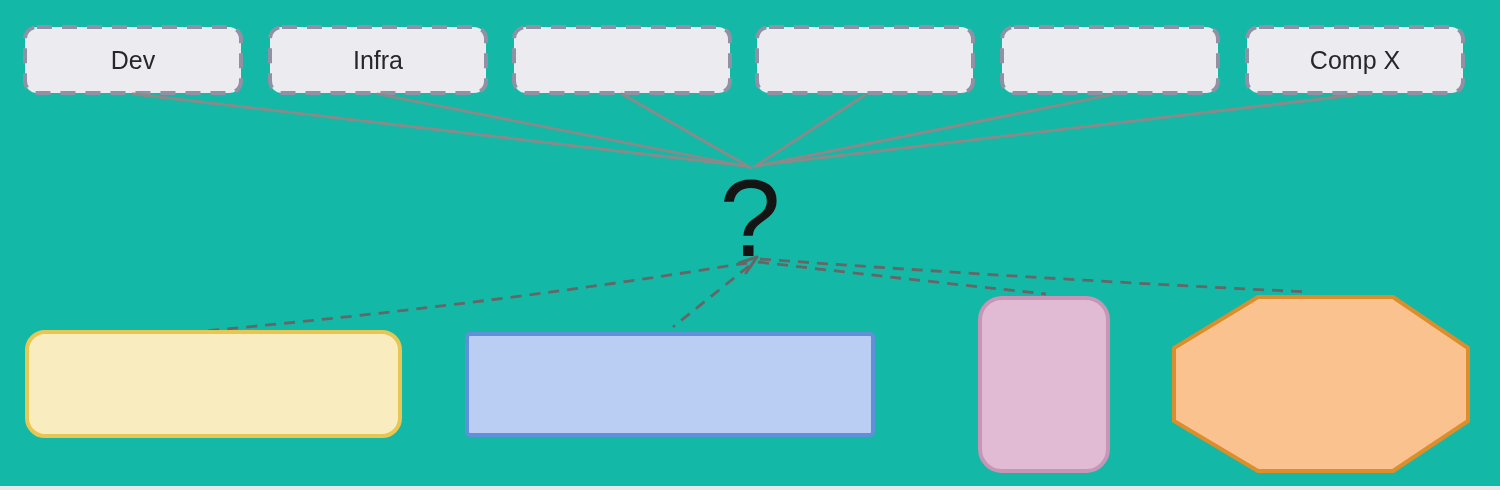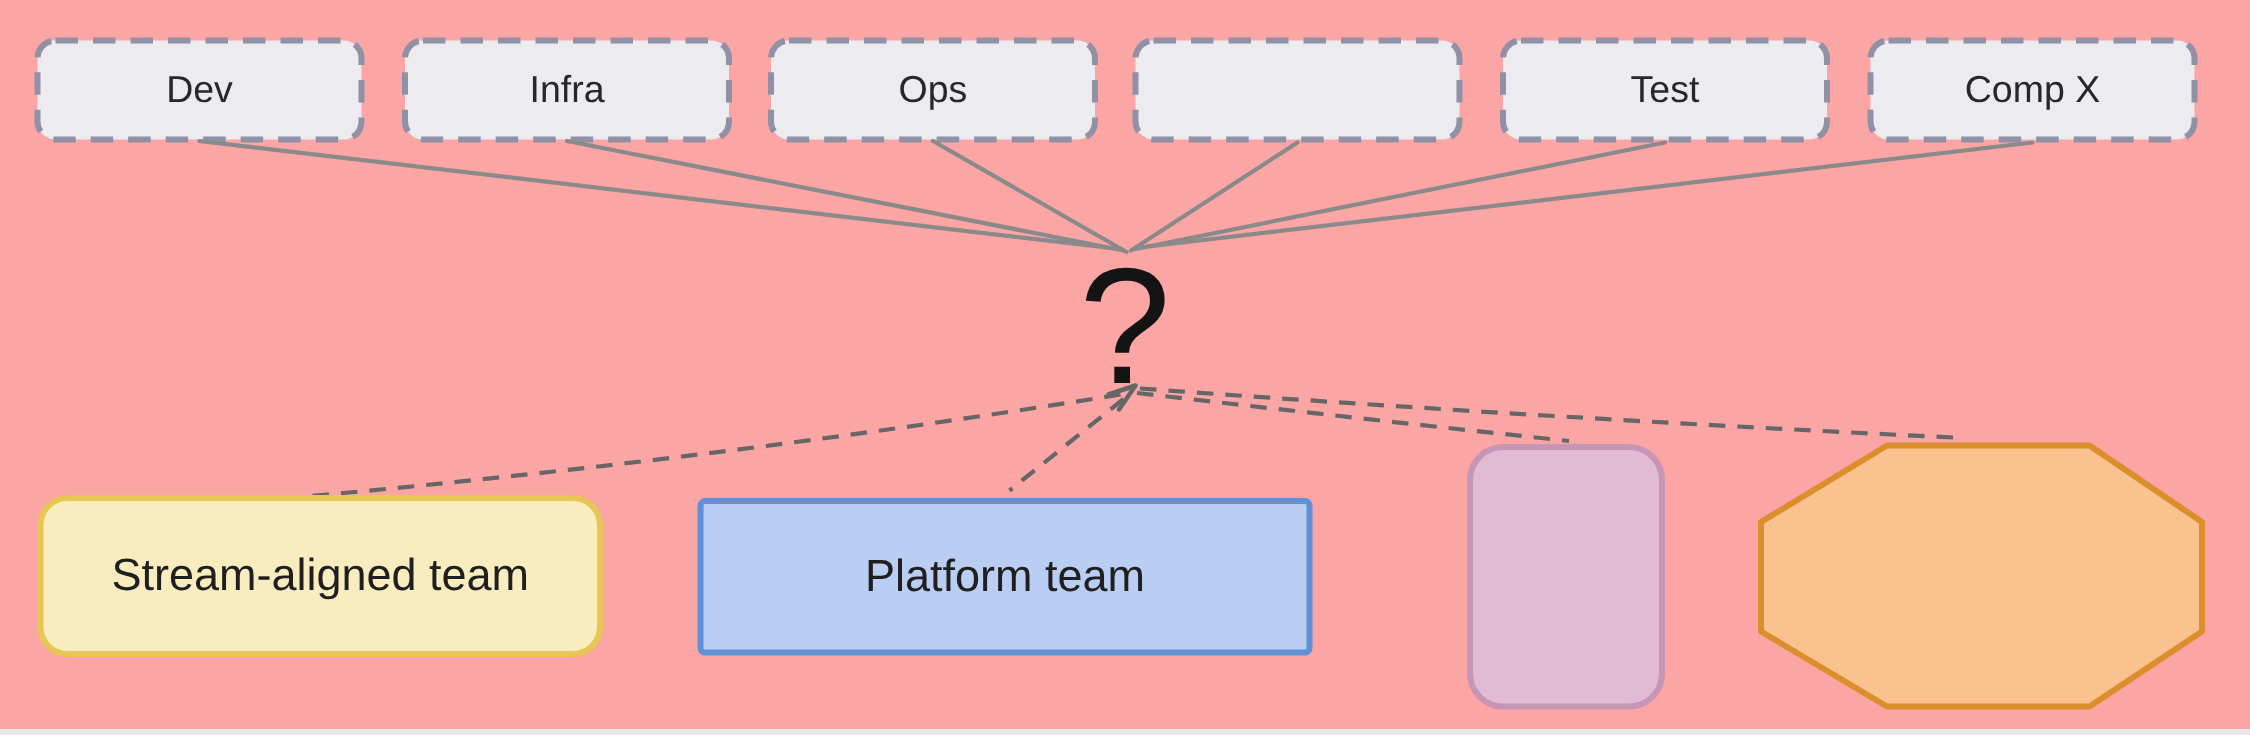--- a/index.html
+++ b/index.html
@@ -5,21 +5,21 @@
   html, body {
     margin: 0;
     padding: 0;
     background: #ffffff;
     font-family: "Liberation Sans", "DejaVu Sans", sans-serif;
   }
   .canvas {
     position: relative;
     width: 1500px;
     height: 490px;
-    background: #fca5a5;
+    background: #14b8a6;
     overflow: hidden;
   }
   .layer-svg {
     position: absolute;
     left: 0;
     top: 0;
   }
   .label {
     position: absolute;
     display: flex;
@@ -107,24 +107,20 @@
     <path d="M739 263 L757 257 L746 273" fill="none" stroke="#666666" stroke-width="3" stroke-linecap="round" stroke-linejoin="round"></path>
 
     <rect x="27" y="332" width="373" height="104" rx="18" fill="#f9edbf" stroke="#e8c654" stroke-width="4"></rect>
     <rect x="467" y="334" width="406" height="101" rx="3" fill="#bacdf2" stroke="#6090d8" stroke-width="4"></rect>
     <rect x="980" y="298" width="128" height="173" rx="22" fill="#e1bbd3" stroke="#c795b5" stroke-width="4"></rect>
     <polygon points="1258,297 1393,297 1468,348 1468,421 1393,471 1258,471 1174,421 1174,348" fill="#f9c28e" stroke="#db8e2b" stroke-width="4" stroke-linejoin="round"></polygon>
   </svg>
 
   <div class="label silo-label" style="left:25px">Dev</div>
   <div class="label silo-label" style="left:270px">Infra</div>
-  <div class="label silo-label" style="left:514px">Ops</div>
-  <div class="label silo-label" style="left:1002px">Test</div>
   <div class="label silo-label" style="left:1247px">Comp X</div>
 
   <div class="label question-label">?</div>
 
-  <div class="label team-label" style="left:27px; top:332px; width:373px; height:104px">Stream-aligned team</div>
-  <div class="label team-label" style="left:467px; top:334px; width:406px; height:101px">Platform team</div>
 
   <div class="bottom-strip"></div>
 
 </div>
 
 </body></html>

